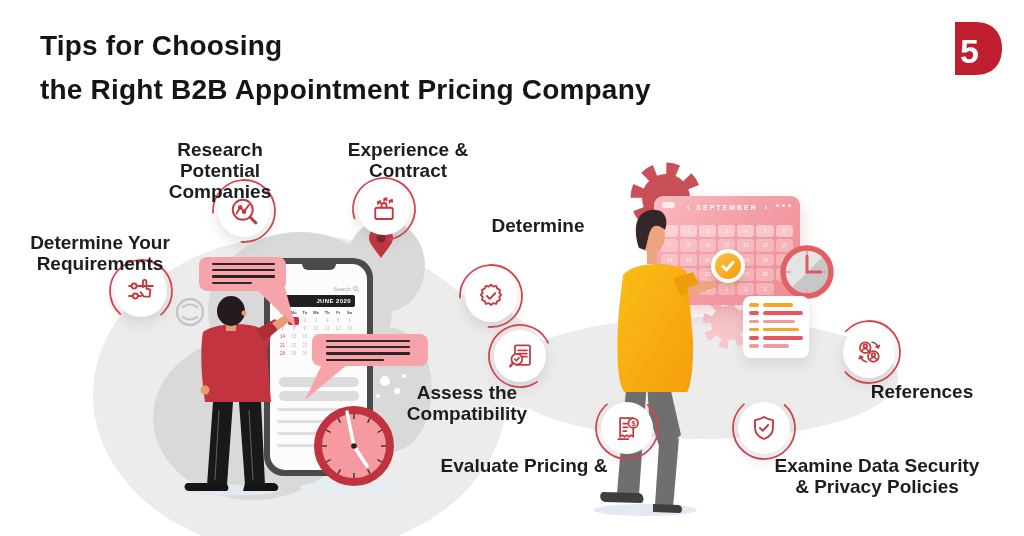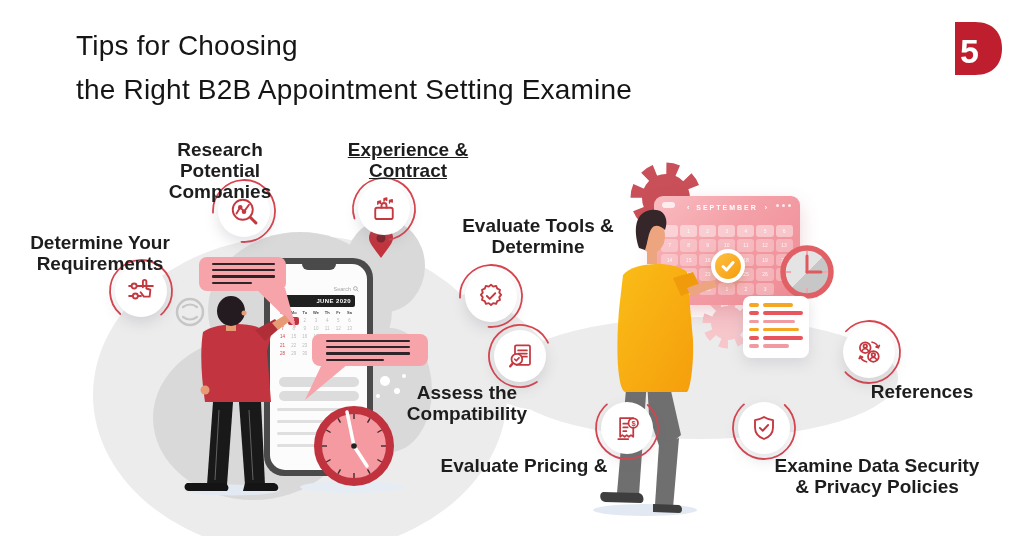--- a/index.html
+++ b/index.html
@@ -1,20 +1,20 @@
 <!DOCTYPE html>
 <html><head>
 <meta charset="utf-8">
 <style>
   html,body{margin:0;padding:0;background:#fff;}
   #canvas{position:relative;width:1024px;height:536px;background:#ffffff;overflow:hidden;
           font-family:"Liberation Sans",sans-serif;}
   .abs{position:absolute;}
   
-  .title{left:40px;top:24px;width:780px;font-size:28px;font-weight:normal;color:#151515;line-height:44px;letter-spacing:.2px;margin-left:36px;}
+  .title{left:40px;top:24px;width:780px;font-size:28px;font-weight:bold;color:#151515;line-height:44px;letter-spacing:.2px;}
   
   .step-circle{width:52px;height:52px;border-radius:50%;background:#fff;
                box-shadow:0 6px 14px rgba(110,110,130,.20);display:flex;align-items:center;justify-content:center;}
   .arc{width:70px;height:70px;pointer-events:none;}
   .step-label{font-size:19px;font-weight:bold;color:#1d1d1d;line-height:21px;text-align:center;}
   
   .phone{left:264px;top:258px;width:109px;height:218px;background:#4a4a4a;border-radius:20px;padding:0;}
   .screen{position:absolute;left:6px;top:6px;width:97px;height:206px;background:#fcfcfc;border-radius:15px;overflow:hidden;}
   .notch{position:absolute;left:32px;top:0;width:34px;height:6px;background:#4a4a4a;border-radius:0 0 6px 6px;}
   .search-row{position:absolute;top:22px;right:8px;font-size:5.5px;color:#a6a6a6;display:flex;align-items:center;gap:2px;}
@@ -84,21 +84,21 @@
       <circle cx="190" cy="312" r="13" fill="none" stroke="#c6c6c6" stroke-width="2.5"></circle>
       <path d="M183,307 q7,-5 14,0 M183,317 q7,5 14,0" fill="none" stroke="#c6c6c6" stroke-width="2.2" stroke-linecap="round"></path>
     </g>
     <ellipse cx="232" cy="490" rx="48" ry="5.5" fill="#e2e9f2"></ellipse>
     <ellipse cx="352" cy="487" rx="52" ry="6" fill="#e6ecf4"></ellipse>
     <ellipse cx="645" cy="510" rx="52" ry="6" fill="#e2e9f2"></ellipse>
   </svg>
 
   <div class="abs title">
     <div>Tips for Choosing</div>
-    <div>the Right B2B Appointment Setting Examine</div>
+    <div>the Right B2B Appointment Pricing Company</div>
   </div>
 
   <svg class="abs logo" width="58" height="58" viewBox="0 0 58 58">
     <path d="M9,2 H29 C47,2 56,13 56,28.5 C56,44 47,55 29,55 H9 Z" fill="#be1e2d"></path>
     <text x="14" y="43" font-family="Liberation Sans, sans-serif" font-size="34" font-weight="bold" fill="#ffffff">5</text>
   </svg>
 
   <svg class="abs" width="30" height="34" style="left:366px;top:226px">
     <path d="M15,32 C8,22 3,17 3,12 a12,12 0 1 1 24,0 c0,5 -5,10 -12,20 z" fill="#c4333c"></path>
     <circle cx="15" cy="12" r="4.5" fill="#7e2127"></circle>
@@ -420,37 +420,36 @@
           <circle cx="35" cy="35" r="31" fill="none" stroke="#d8444e" stroke-width="1.8" stroke-linecap="round" stroke-dasharray="150 45"></circle>
         </svg>
         <div class="abs step-circle" style="left: 358px; top: 183px;">
           <svg width="30" height="30" viewBox="0 0 24 24" fill="none" stroke="#c43840" stroke-width="1.5" stroke-linecap="round" stroke-linejoin="round">
     <rect x="5" y="11" width="14" height="9" rx="1.5"></rect>
     <path d="M10,11 v-1.8 a2,2 0 0 1 4,0 V11"></path>
     <path d="M7,7.2 l0.6,-1.9 1.6,1.2 0,-2 -2.2,0.7 z M12,4.8 l0.6,-1.9 1.6,1.2 0,-2 -2.2,0.7 z" transform="translate(0,1)" stroke-width="1.1"></path>
     <path d="M16.4,7.2 l0.6,-1.9 1.6,1.2 0,-2 -2.2,0.7 z" stroke-width="1.1"></path>
   </svg>
         </div>
-        <div class="abs step-label" style="left: 326px; top: 139px; width: 164px; text-decoration: underline;">
+        <div class="abs step-label" style="left: 326px; top: 139px; width: 164px;">
           <div>Experience &amp;</div>
           <div>Contract</div>
         </div>
       </div>
       <div>
         <svg class="abs arc" style="left: 456px; top: 261px; transform: rotate(177deg);">
           <circle cx="35" cy="35" r="31" fill="none" stroke="#d8444e" stroke-width="1.8" stroke-linecap="round" stroke-dasharray="150 45"></circle>
         </svg>
         <div class="abs step-circle" style="left: 465px; top: 270px;">
           <svg width="30" height="30" viewBox="0 0 24 24" fill="none" stroke="#c43840" stroke-width="1.5" stroke-linecap="round" stroke-linejoin="round">
     <path d="M12,3 l1.8,1.5 2.3,-0.6 0.9,2.2 2.2,0.9 -0.6,2.3 1.5,1.8 -1.5,1.8 0.6,2.3 -2.2,0.9 -0.9,2.2 -2.3,-0.6 -1.8,1.5 -1.8,-1.5 -2.3,0.6 -0.9,-2.2 -2.2,-0.9 0.6,-2.3 -1.5,-1.8 1.5,-1.8 -0.6,-2.3 2.2,-0.9 0.9,-2.2 2.3,0.6 z"></path>
     <polyline points="8.7,12 11,14.3 15.4,9.8"></polyline>
   </svg>
         </div>
         <div class="abs step-label" style="left: 456px; top: 215px; width: 164px;">
-          <div>Evaluate Tools &amp;</div>
           <div>Determine</div>
         </div>
       </div>
       <div>
         <svg class="abs arc" style="left: 485px; top: 321px; transform: rotate(57deg);">
           <circle cx="35" cy="35" r="31" fill="none" stroke="#d8444e" stroke-width="1.8" stroke-linecap="round" stroke-dasharray="150 45"></circle>
         </svg>
         <div class="abs step-circle" style="left: 494px; top: 330px;">
           <svg width="30" height="30" viewBox="0 0 24 24" fill="none" stroke="#c43840" stroke-width="1.4" stroke-linecap="round" stroke-linejoin="round">
     <rect x="8" y="3.5" width="12" height="15.5" rx="1"></rect>

